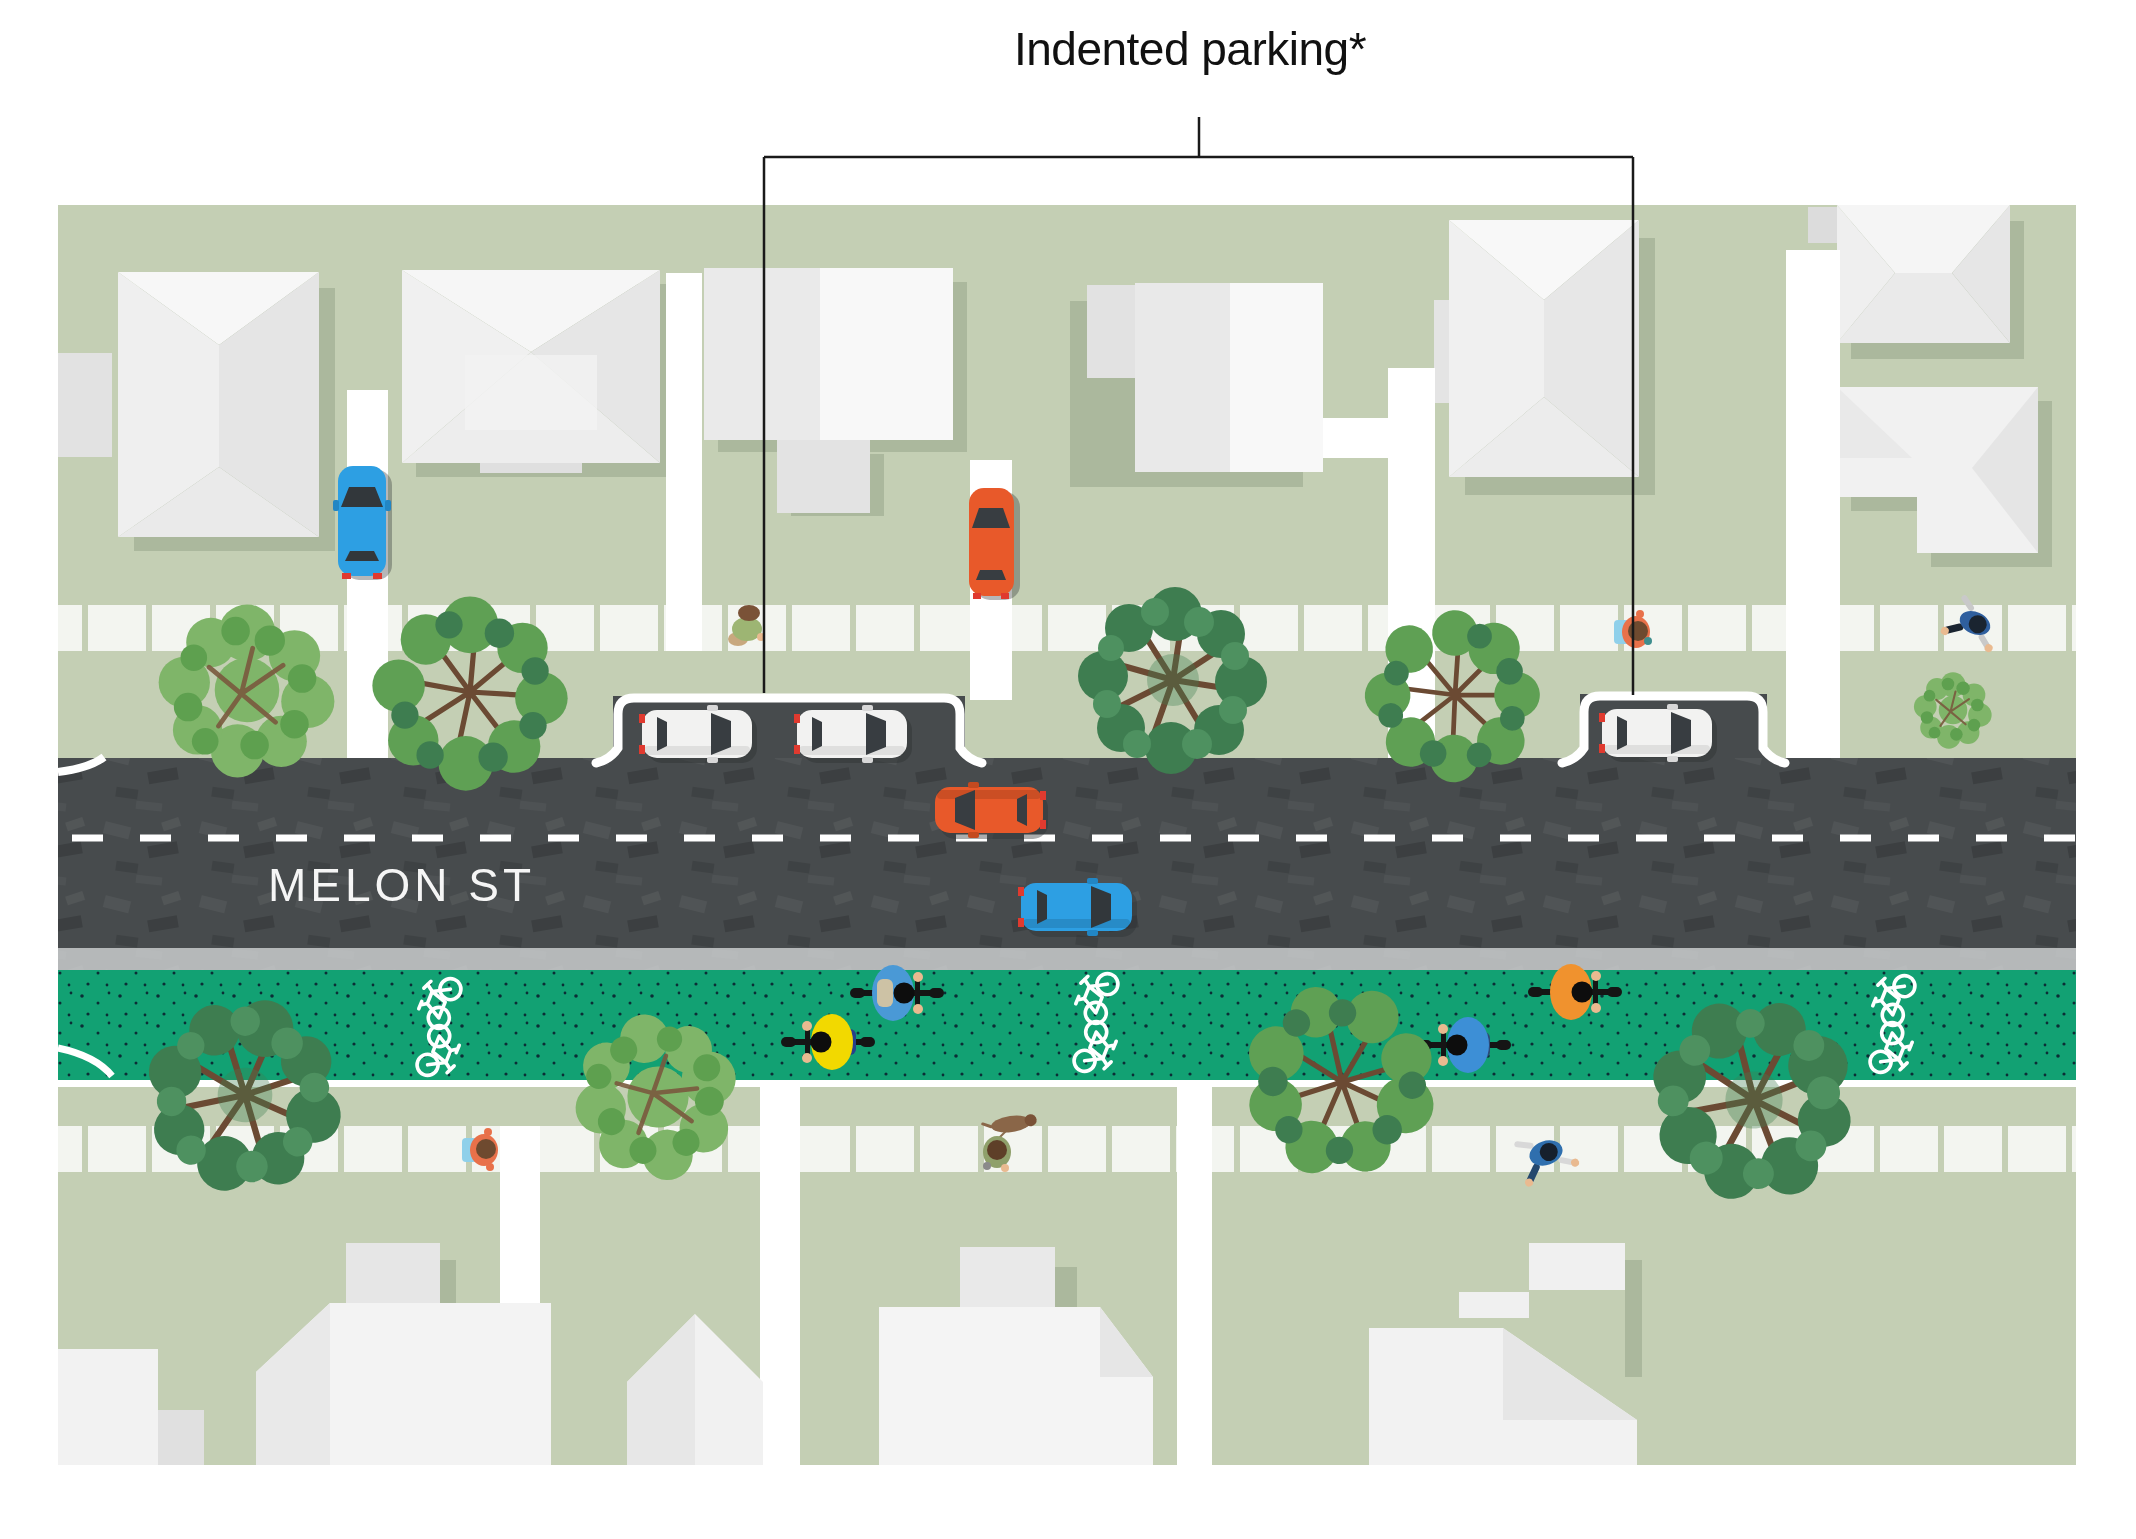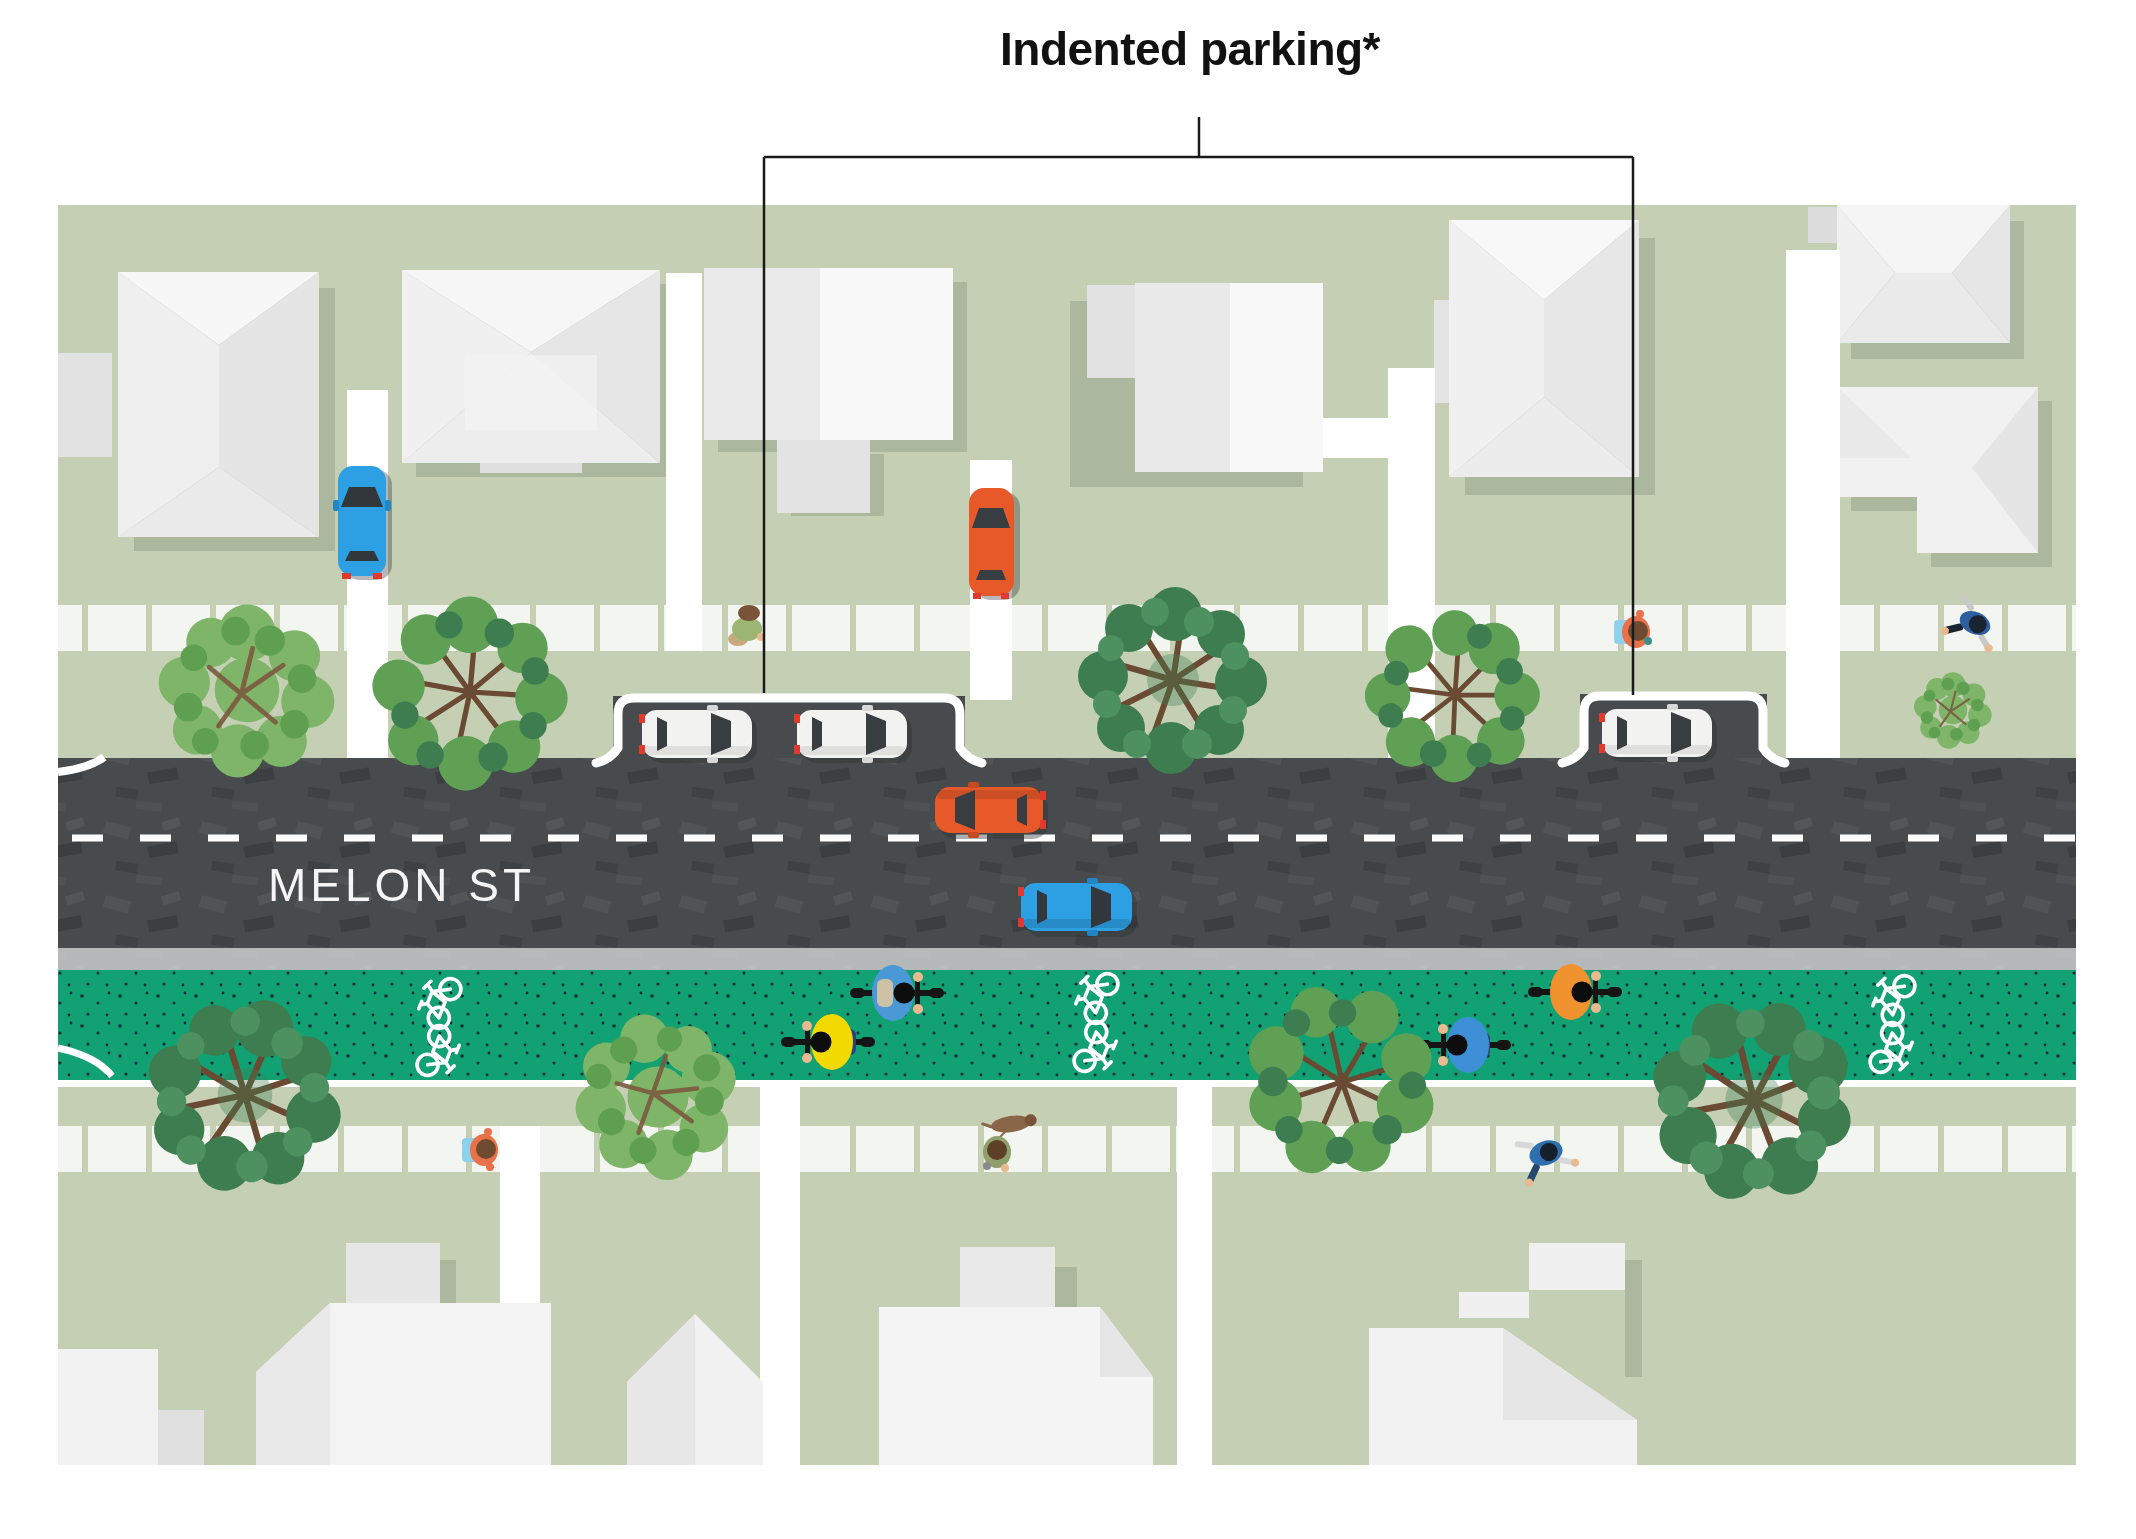--- a/index.html
+++ b/index.html
@@ -1,19 +1,19 @@
 <!DOCTYPE html>
 <html><head>
 <meta charset="utf-8">
 <style>
   html,body{margin:0;padding:0;background:#ffffff;}
   .stage{position:relative;width:2136px;height:1539px;background:#ffffff;overflow:hidden;
          font-family:"Liberation Sans", sans-serif;}
   .title{position:absolute;left:890px;top:22px;width:600px;text-align:center;
-         font-size:46px;font-weight:700;letter-spacing:-0.5px;color:#111111;}
+         font-size:46px;font-weight:400;letter-spacing:-0.5px;color:#111111;}
   svg{position:absolute;left:0;top:0;}
   .melon{font-family:"Liberation Sans", sans-serif;font-size:46px;font-weight:400;
          letter-spacing:4px;fill:#ffffff;opacity:.95;}
 </style>
 </head>
 <body>
 
 <div class="stage">
 
   <div class="title">Indented parking*</div>

